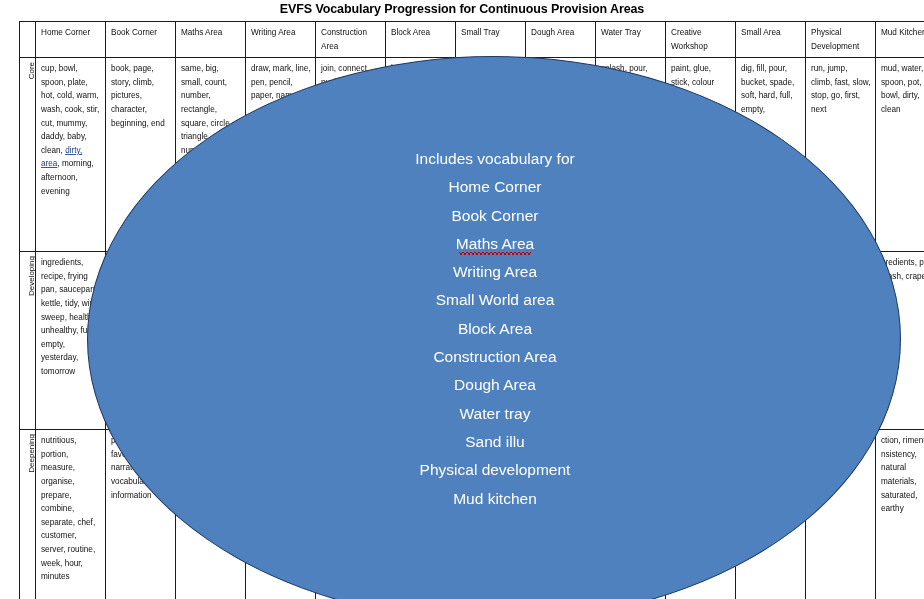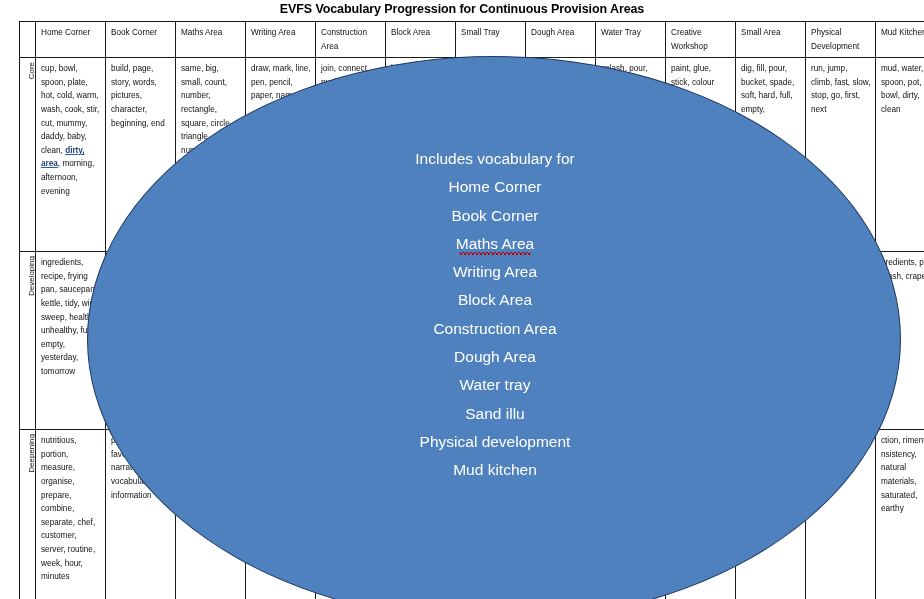--- a/index.html
+++ b/index.html
@@ -81,21 +81,20 @@
   .row-core td    { height: 194px; }
   .row-developing td { height: 178px; }
   .row-deepening td  { height: 178px; }
 
   
   .squiggle {
     text-decoration: underline;
     text-decoration-color: #2b5aa8;
     text-decoration-style: solid;
     color: #1f3f77;
-    font-weight: bold;
   }
 
   
   .oval {
     position: absolute;
     left: 87px;
     top: 56px;
     width: 814px;
     height: 566px;
     border-radius: 50%;
@@ -179,21 +178,21 @@
           <td class="hdr-cell">Small Area</td>
           <td class="hdr-cell">Physical Development</td>
           <td class="hdr-cell">Mud Kitchen</td>
         </tr>
 
         <tr class="row-core">
           <td class="rowlabel">
               <span>Core</span>
             </td>
           <td>cup, bowl, spoon, plate, hot, cold, warm, wash, cook, stir, cut, mummy, daddy, baby, clean, <span class="squiggle">dirty,</span> <span class="squiggle">area</span>, morning, afternoon, evening</td>
-          <td>build, page, story, words, pictures, character, beginning, end</td>
+          <td>book, page, story, climb, pictures, character, beginning, end</td>
           <td>same, big, small, count, number, rectangle, square, circle, triangle, numeral, for</td>
           <td>draw, mark, line, pen, pencil, paper, name</td>
           <td>join, connect, push, pu</td>
           <td>build</td>
           <td></td>
           <td></td>
           <td>splash, pour,</td>
           <td>paint, glue, stick, colour</td>
           <td>dig, fill, pour, bucket, spade, soft, hard, full, empty,</td>
           <td>run, jump, climb, fast, slow, stop, go, first, next</td>
@@ -241,20 +240,21 @@
     </table>
   </div>
 
   <div class="oval">
     <div class="oval-text">
       <div class="oval-line">Includes vocabulary for</div>
       <div class="oval-line">Home Corner</div>
       <div class="oval-line">Book Corner</div>
       <div class="oval-line spellerr">Maths Area</div>
       <div class="oval-line">Writing Area</div>
+      <div class="oval-line">Small World area</div>
       <div class="oval-line">Block Area</div>
       <div class="oval-line">Construction Area</div>
       <div class="oval-line">Dough Area</div>
       <div class="oval-line">Water tray</div>
       <div class="oval-line">Sand illu</div>
       <div class="oval-line">Physical development</div>
       <div class="oval-line">Mud kitchen</div>
     </div>
   </div>
 

